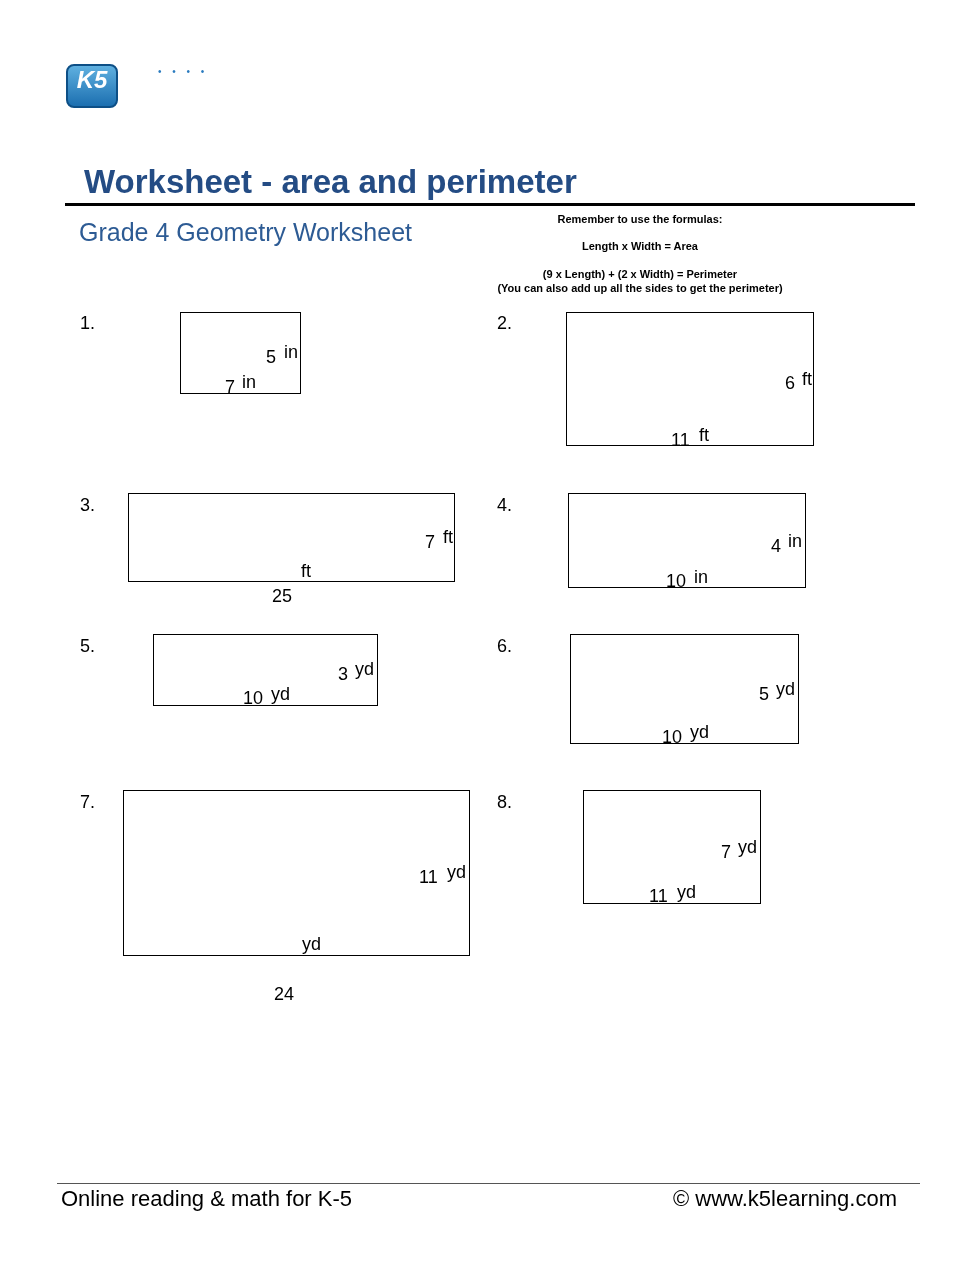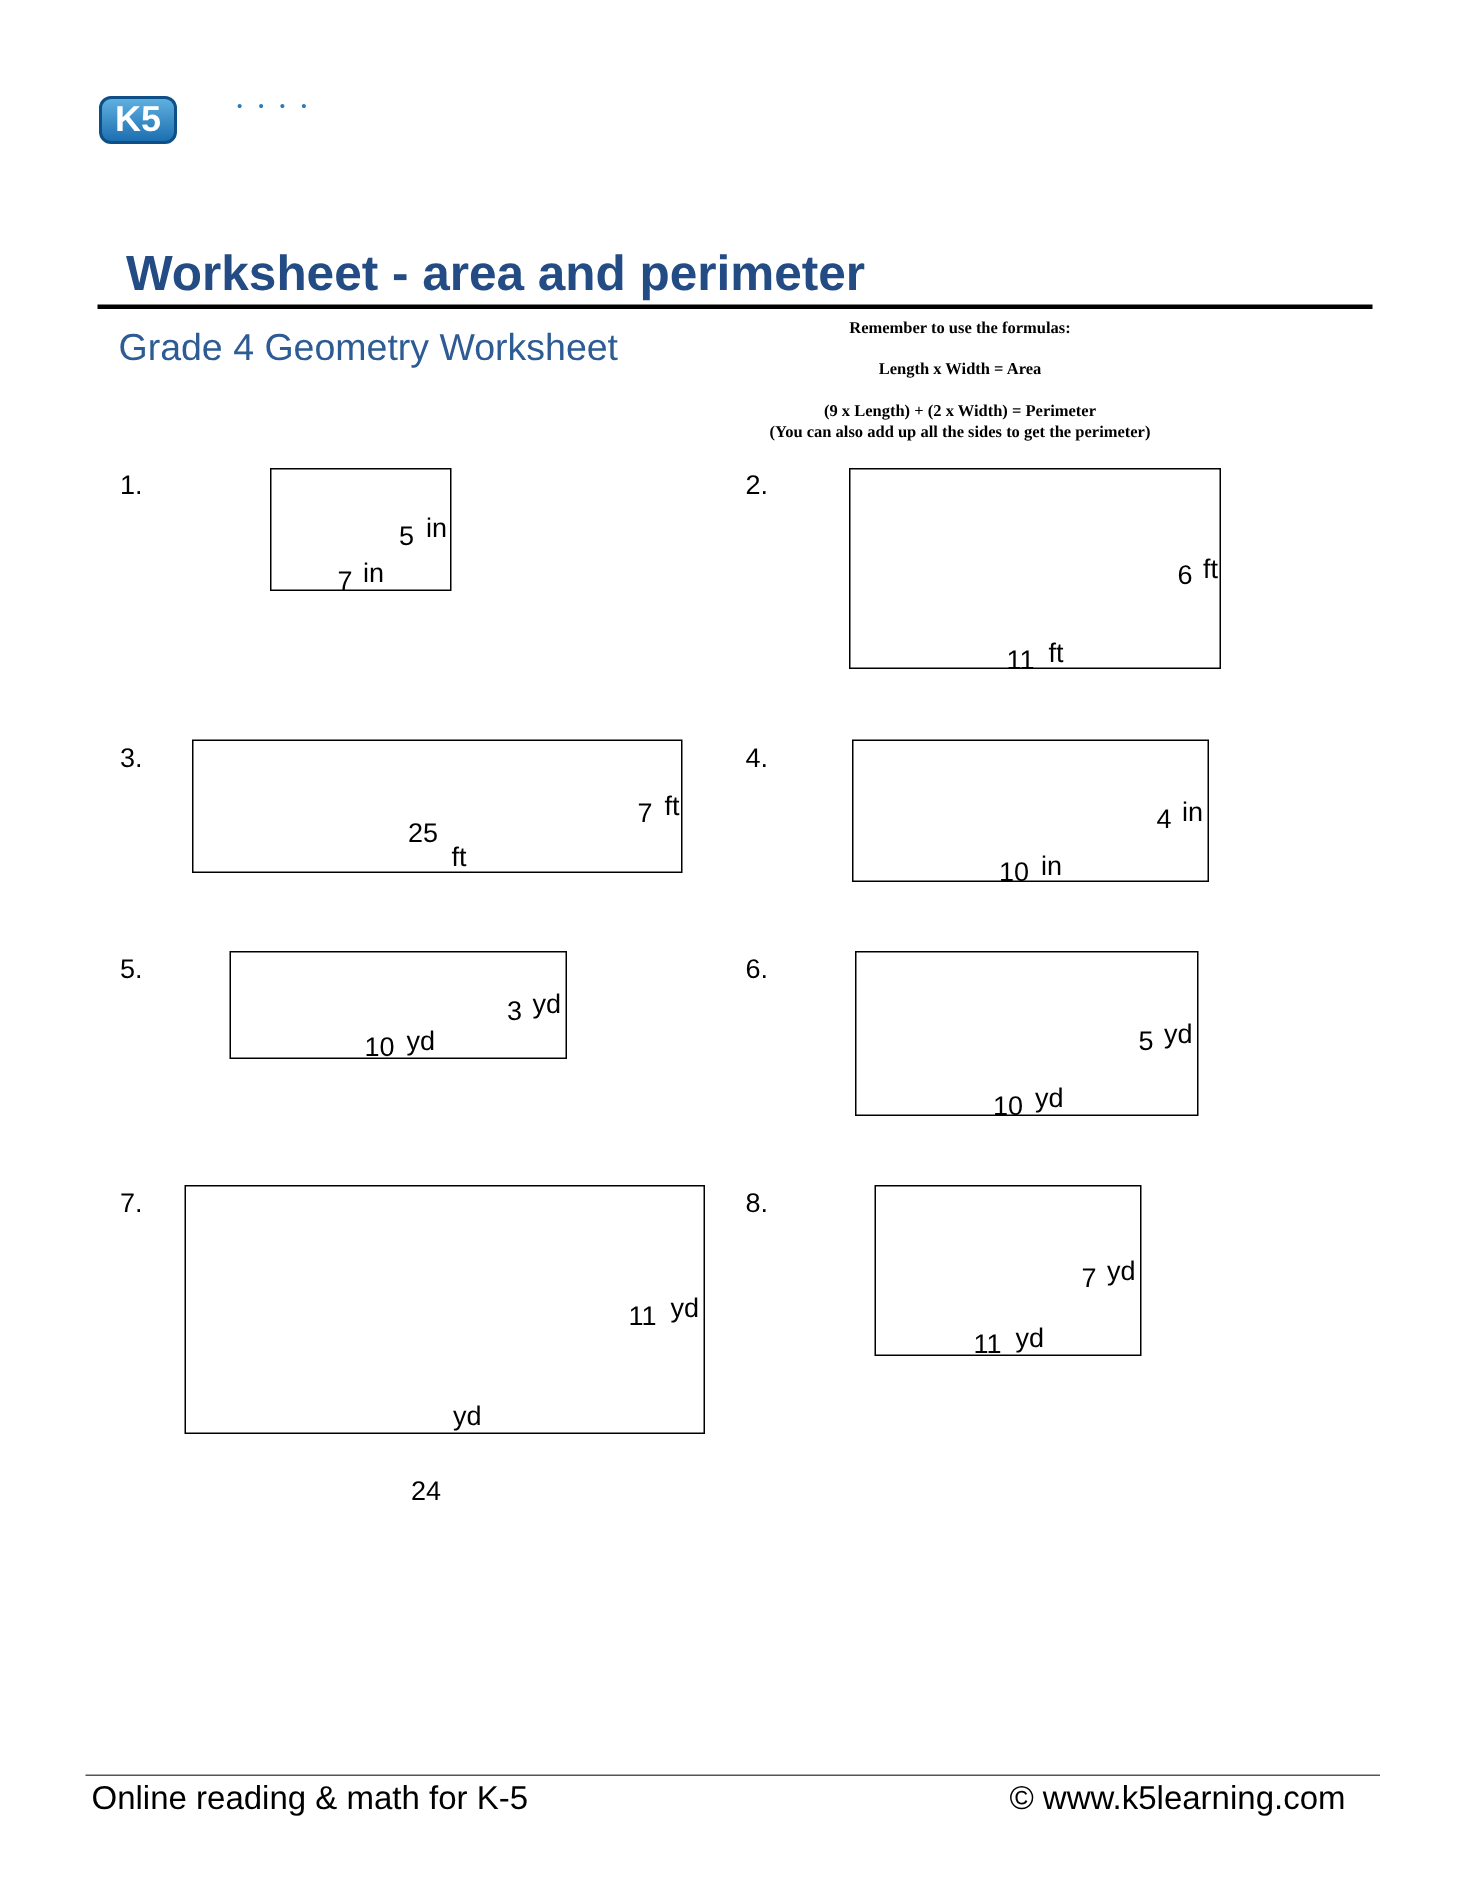--- a/index.html
+++ b/index.html
@@ -1,26 +1,26 @@
 <!DOCTYPE html>
 <html><head>
 <meta charset="utf-8">
 <style>
   html,body{margin:0;padding:0;background:#fff;}
   body{width:979px;height:1266px;position:relative;font-family:"Liberation Sans",sans-serif;color:#000;overflow:hidden;}
   .abs{position:absolute;}
   .logo{left:62px;top:62px;width:178px;height:76px;}
-  .logo .k5{position:absolute;left:4px;top:2px;width:52px;height:32px;background:linear-gradient(#5fb0e0,#1c6fb0);border-radius:8px;color:#fff;font-weight:bold;font-size:24px;line-height:28px;text-align:center;border:2px solid #0d4f86;box-sizing:border-box;}
+  .logo .k5{position:absolute;left:4px;top:2px;width:52px;height:44px;background:linear-gradient(#5fb0e0,#1c6fb0);border-radius:8px;color:#fff;font-weight:bold;font-size:24px;line-height:28px;text-align:center;border:2px solid #0d4f86;box-sizing:border-box;font-style:italic;}
   .logo .lrn{position:absolute;left:0;top:26px;font-size:44px;font-weight:bold;color:#5a9a1e;letter-spacing:-1px;}
   .logo .dots{position:absolute;left:96px;top:4px;color:#2a7bbf;font-size:10px;letter-spacing:4px;}
   .title{left:84px;top:163px;font-size:33px;font-weight:bold;color:#244c84;}
   .rule{left:65px;top:203px;width:850px;height:3px;background:#000;}
   .subtitle{left:79px;top:218px;font-size:25px;color:#2d5b94;}
   .formulas{left:470px;top:212px;width:340px;text-align:center;font-size:11px;font-weight:bold;}
-  .formulas div{line-height:14px;font-family:Liberation Serif, serif;}
+  .formulas div{line-height:14px;}
   .num{font-size:18px;}
   .rect{border:1px solid #000;box-sizing:border-box;}
   .lbl{font-size:18px;}
   .unit{font-size:18px;}
   .footrule{left:57px;top:1183px;width:863px;height:1px;background:#555;}
   .foot{top:1186px;font-size:22px;}
 </style>
 </head>
 <body>
 
@@ -53,21 +53,21 @@
 <div class="abs rect" style="left:566px;top:312px;width:248px;height:134px"></div>
 <span class="abs lbl" style="left:785px;top:373px">6</span>
 <span class="abs unit" style="left:802px;top:369px">ft</span>
 <span class="abs lbl" style="left:671px;top:430px">11</span>
 <span class="abs unit" style="left:699px;top:425px">ft</span>
 
 <div class="abs num" style="left:80px;top:495px">3.</div>
 <div class="abs rect" style="left:128px;top:493px;width:327px;height:89px"></div>
 <span class="abs lbl" style="left:425px;top:532px">7</span>
 <span class="abs unit" style="left:443px;top:527px">ft</span>
-<span class="abs lbl" style="left:272px;top:545px">25</span>
+<span class="abs lbl" style="left:272px;top:586px">25</span>
 <span class="abs unit" style="left:301px;top:561px">ft</span>
 
 <div class="abs num" style="left:497px;top:495px">4.</div>
 <div class="abs rect" style="left:568px;top:493px;width:238px;height:95px"></div>
 <span class="abs lbl" style="left:771px;top:536px">4</span>
 <span class="abs unit" style="left:788px;top:531px">in</span>
 <span class="abs lbl" style="left:666px;top:571px">10</span>
 <span class="abs unit" style="left:694px;top:567px">in</span>
 
 <div class="abs num" style="left:80px;top:636px">5.</div>

